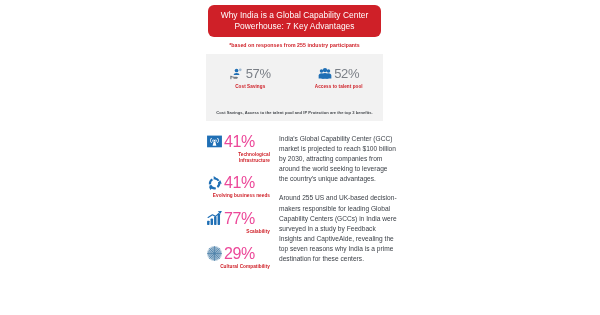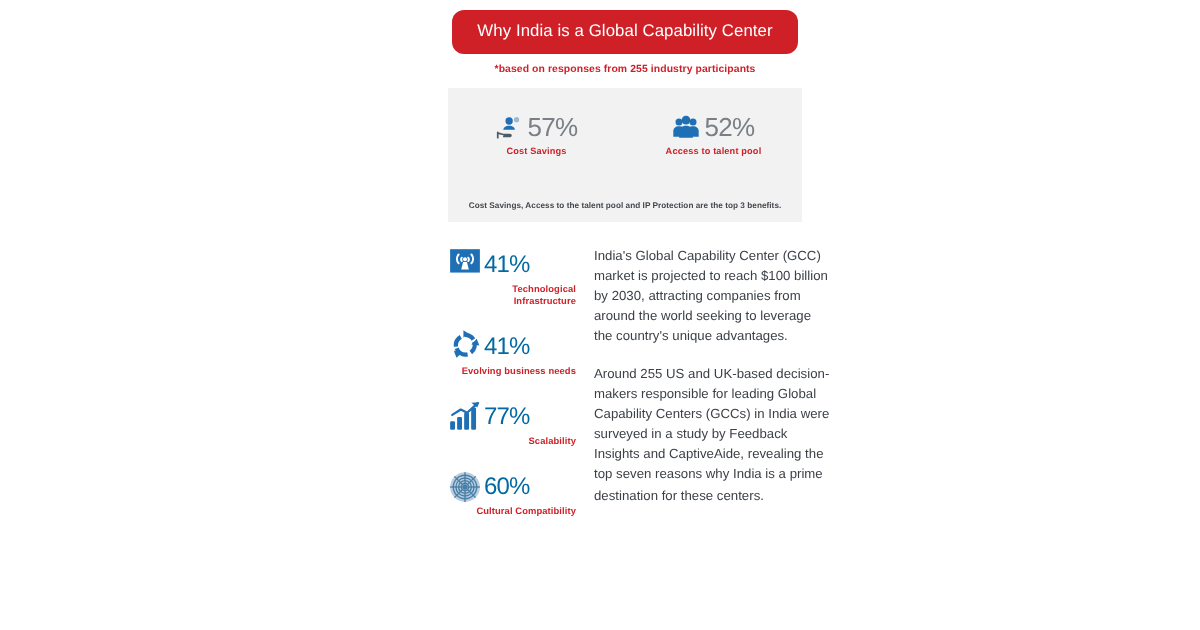--- a/index.html
+++ b/index.html
@@ -9,21 +9,21 @@
   }
   body {
     width: 600px;
     height: 315px;
     overflow: hidden;
     font-family: "Liberation Sans", sans-serif;
     -webkit-font-smoothing: antialiased;
   }
   #infographic {
     position: absolute;
-    left: 210px;
+    left: 192px;
     top: 0px;
     width: 205px;
     height: 315px;
     background: #ffffff;
   }
 
   
   .banner {
     margin: 5px auto 0 auto;
     width: 173px;
@@ -127,22 +127,22 @@
     gap: 1px;
     height: 18px;
   }
   .adv-icon {
     width: 17px;
     height: 17px;
     display: block;
     flex: 0 0 auto;
   }
   .adv-pct {
-    font-size: 12px;
-    color: #0369a1;
+    font-size: 16px;
+    color: #ec4899;
     letter-spacing: -0.4px;
     line-height: 16px;
   }
   .adv-label {
     color: #cf2028;
     font-size: 4.7px;
     font-weight: bold;
     line-height: 6.2px;
     margin-top: 1px;
     padding-right: 2px;
@@ -161,20 +161,21 @@
     letter-spacing: 0.01px;
   }
 </style>
 </head>
 <body>
 
 <div id="infographic">
 
   <div class="banner">
     <div class="banner-line">Why India is a Global Capability Center</div>
+    <div class="banner-line">Powerhouse: 7 Key Advantages</div>
   </div>
   <div class="subtitle">*based on responses from 255 industry participants</div>
 
   <div class="stats-panel">
     <div class="stats-row">
 
       <div class="stat">
         <div class="stat-top">
           <span class="stat-icon">
             <svg viewBox="0 0 32 32" width="14" height="14">
@@ -286,21 +287,21 @@
                 <circle cx="16" cy="16" r="6"></circle>
                 <circle cx="16" cy="16" r="3.5"></circle>
                 <circle cx="16" cy="16" r="1.4"></circle>
                 <line x1="16" y1="2" x2="16" y2="30"></line>
                 <line x1="2" y1="16" x2="30" y2="16"></line>
                 <line x1="6" y1="6" x2="26" y2="26"></line>
                 <line x1="26" y1="6" x2="6" y2="26"></line>
               </g>
             </svg>
           </span>
-          <span class="adv-pct">60%</span>
+          <span class="adv-pct">29%</span>
         </div>
         <div class="adv-label">Cultural Compatibility</div>
       </div>
 
     </div>
 
     <div class="text-col">
       <p class="para">India's Global Capability Center (GCC) market is projected to reach $100 billion by 2030, attracting companies from around the world seeking to leverage the country's unique advantages.</p>
       <p class="para">Around 255 US and UK-based decision-makers responsible for leading Global Capability Centers (GCCs) in India were surveyed in a study by Feedback Insights and CaptiveAide, revealing the top seven reasons why India is a prime destination for these centers.</p>
     </div>

